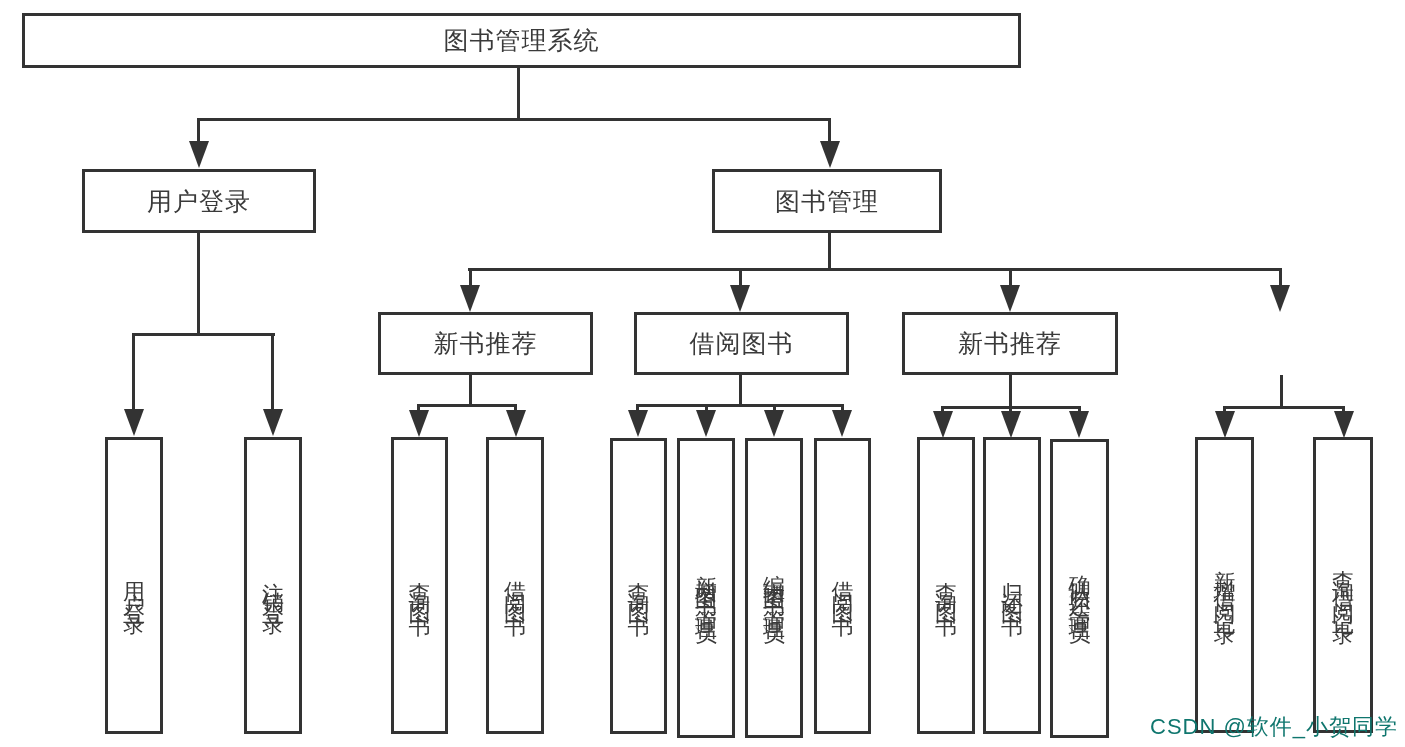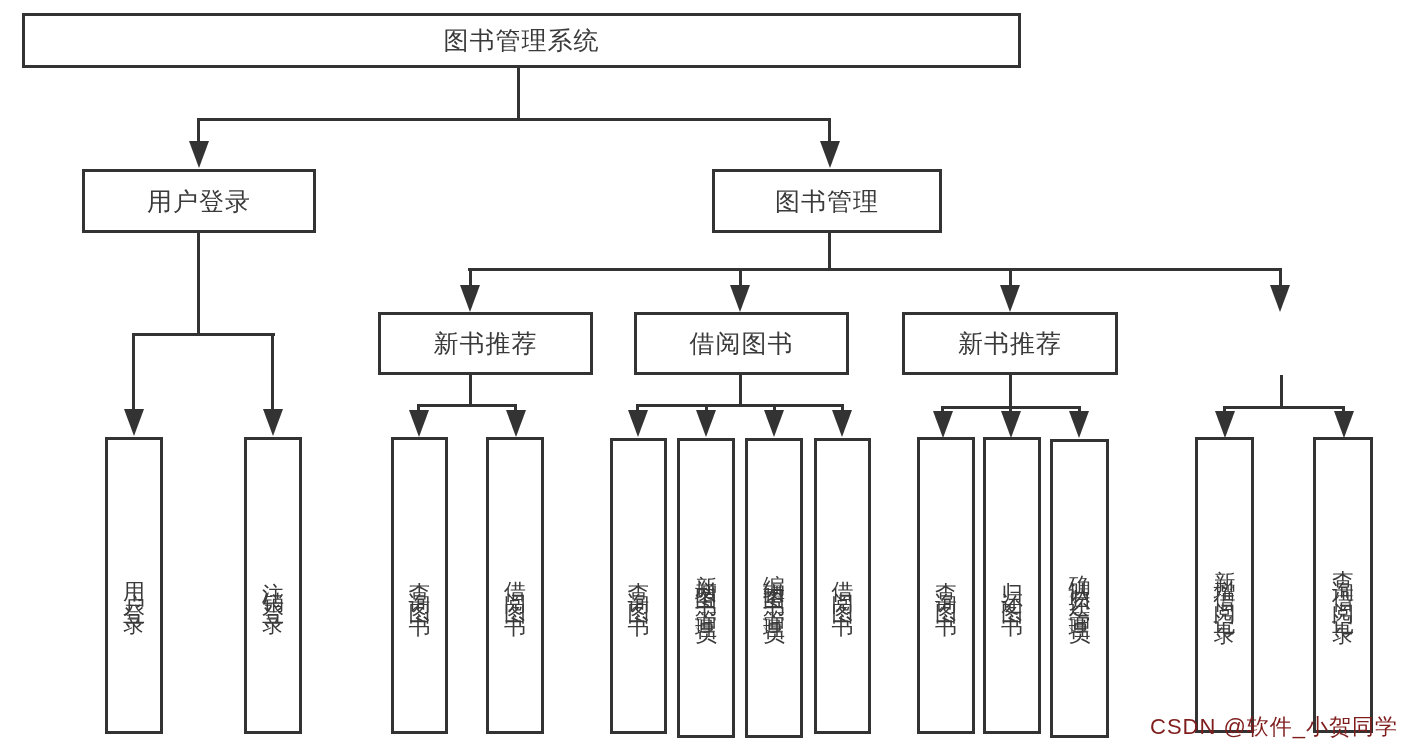--- a/index.html
+++ b/index.html
@@ -26,21 +26,21 @@
   .vline{position:absolute;width:3px;background:#333333;}
   .hline{position:absolute;height:3px;background:#333333;}
   .arrow{
     position:absolute;width:0;height:0;
     border-left:10px solid transparent;
     border-right:10px solid transparent;
     border-top:27px solid #333333;
   }
   .watermark{
     position:absolute;left:1150px;top:712px;
-    font-size:22px;color:#7f1d1d;letter-spacing:1px;
+    font-size:22px;color:#0f766e;letter-spacing:1px;
     white-space:nowrap;z-index:5;
   }
 </style>
 </head>
 <body>
 
 <div id="canvas">
 
   <div class="box" style="left:22px;top:13px;width:999px;height:55px;">
     <span class="hlabel">图书管理系统</span>

